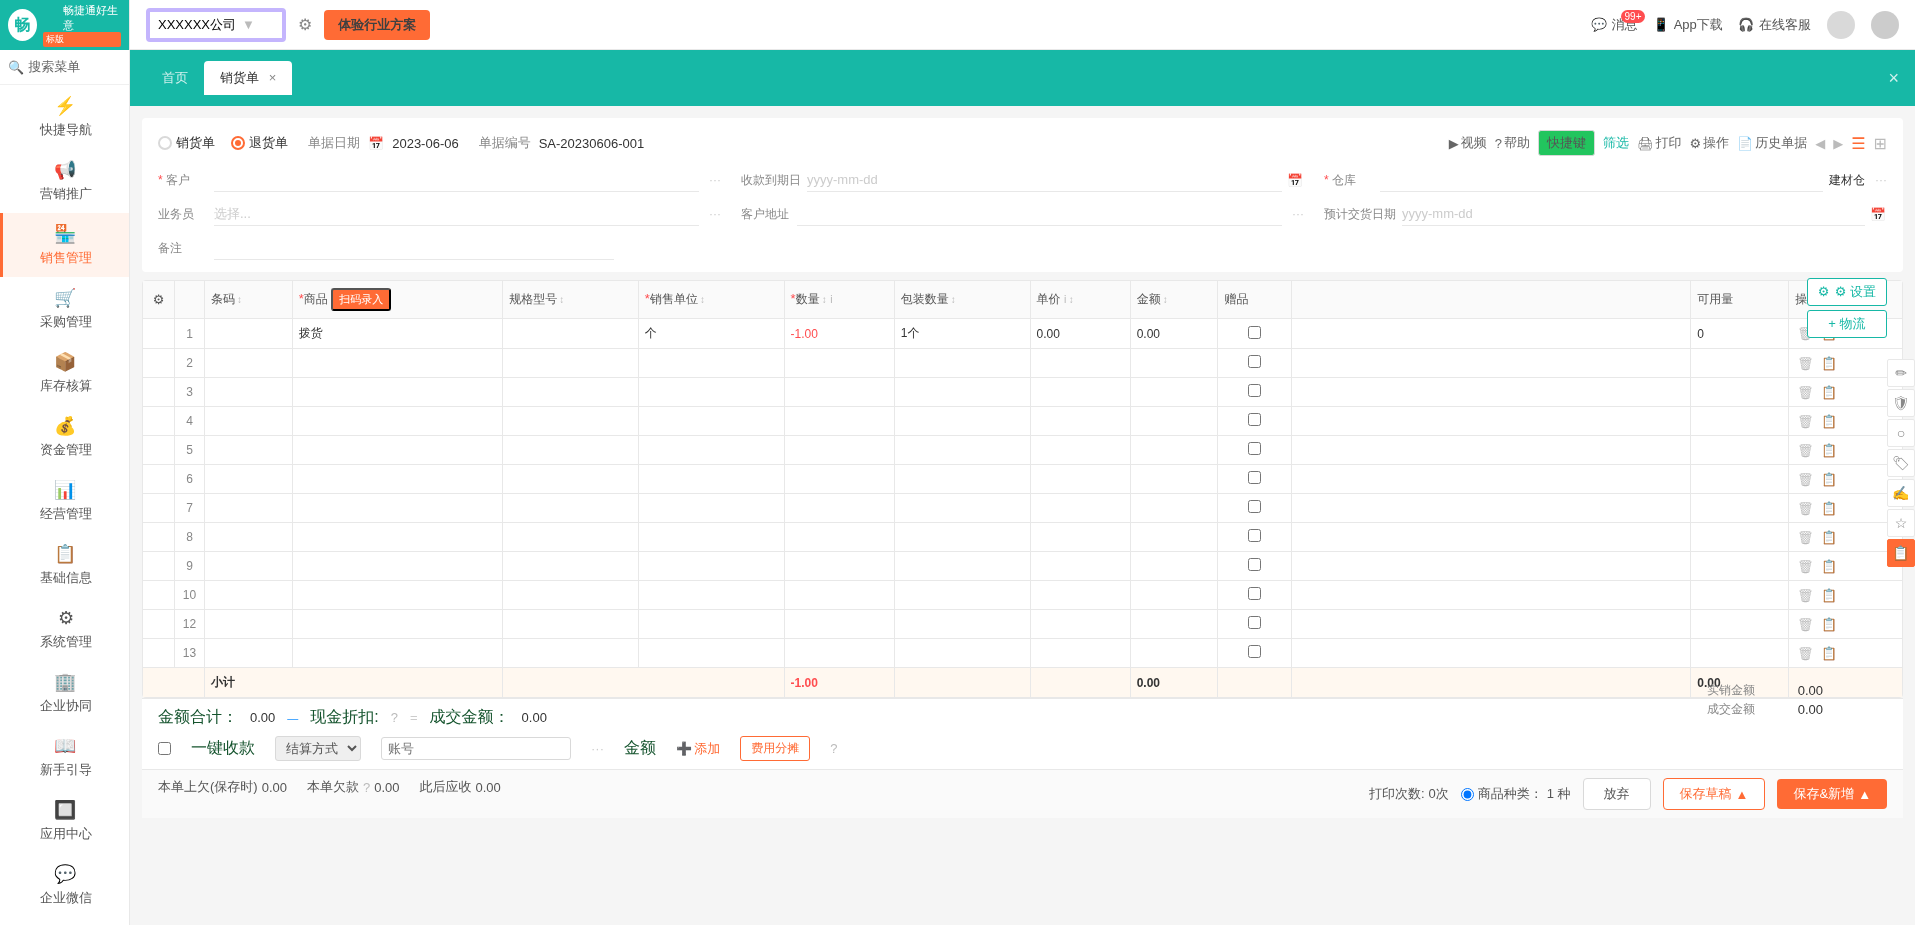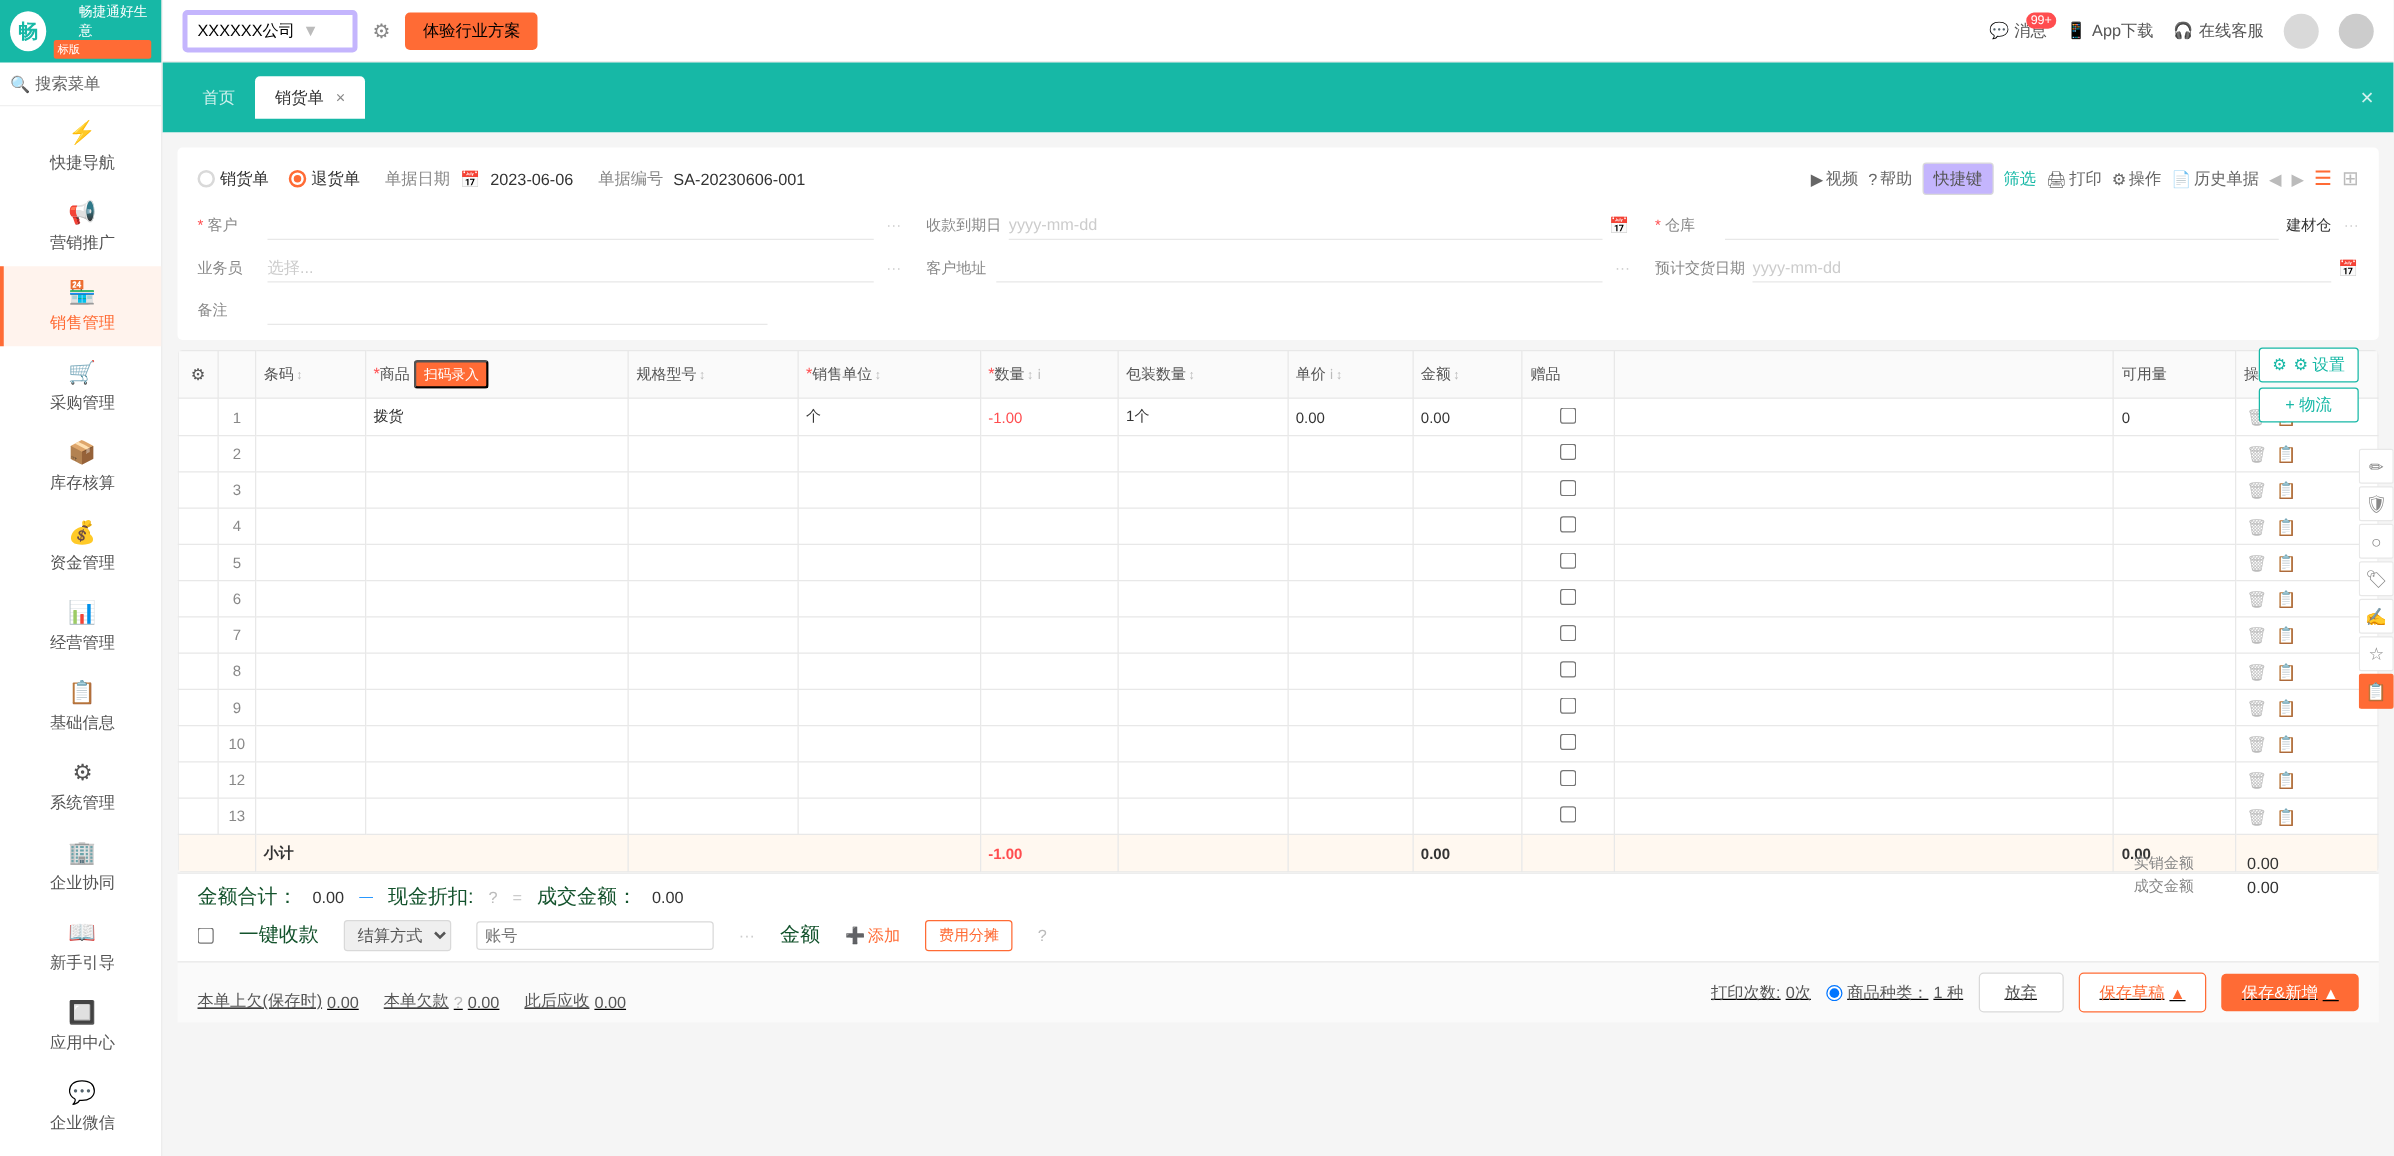--- a/index.html
+++ b/index.html
@@ -15,21 +15,21 @@
     .sidebar-item { display: flex; flex-direction: column; align-items: center; padding: 10px 4px; cursor: pointer; color: #555; gap: 4px; font-size: 12px; border-left: 3px solid transparent; }
     .sidebar-item.active { background: #fff3ed; color: #ff6b35; border-left-color: #ff6b35; }
     .sidebar-item .icon { font-size: 18px; }
 
     
     .main { flex: 1; display: flex; flex-direction: column; overflow: hidden; }
 
     
     .topbar { background: #fff; height: 50px; display: flex; align-items: center; padding: 0 16px; gap: 12px; border-bottom: 1px solid #e8e8e8; flex-shrink: 0; }
     .company-selector { display: flex; align-items: center; gap: 6px; cursor: pointer; padding: 4px 8px; border: 4px solid #c4b5fd; border-radius: 4px; min-width: 140px; }
-    .topbar-btn { background: #ff6b35; color: #000000; border: none; padding: 6px 14px; border-radius: 4px; cursor: pointer; font-size: 13px; }
+    .topbar-btn { background: #ff6b35; color: #404040; border: none; padding: 6px 14px; border-radius: 4px; cursor: pointer; font-size: 13px; font-weight: bold; }
     .topbar-right { margin-left: auto; display: flex; align-items: center; gap: 16px; }
     .topbar-action { display: flex; align-items: center; gap: 4px; cursor: pointer; color: #555; font-size: 12px; position: relative; }
     .badge { background: #ff4d4f; color: #fff; font-size: 10px; padding: 1px 4px; border-radius: 8px; position: absolute; top: -6px; right: -8px; }
     .avatar { width: 28px; height: 28px; border-radius: 50%; background: #d9d9d9; }
 
     
     .tabbar { background: #17b8a6; display: flex; align-items: center; padding: 0 16px; flex-shrink: 0; height: 56px; }
     .tab { padding: 8px 16px; cursor: pointer; color: rgba(255,255,255,0.8); font-size: 13px; }
     .tab.active { background: #fff; color: #333; border-radius: 4px 4px 0 0; }
     .tab-close { margin-left: 6px; color: #888; cursor: pointer; }
@@ -45,21 +45,21 @@
     .radio-group { display: flex; align-items: center; gap: 16px; }
     .radio-item { display: flex; align-items: center; gap: 4px; cursor: pointer; color: #333; }
     .radio-dot { width: 14px; height: 14px; border-radius: 50%; border: 2px solid #d9d9d9; display: flex; align-items: center; justify-content: center; }
     .radio-dot.checked { border-color: #ff6b35; }
     .radio-dot.checked::after { content: ''; width: 6px; height: 6px; border-radius: 50%; background: #ff6b35; }
     .form-meta { display: flex; align-items: center; gap: 8px; color: #555; }
     .form-meta-label { color: #888; }
     .form-meta-value { color: #333; }
     .form-actions { margin-left: auto; display: flex; align-items: center; gap: 8px; }
     .action-link { color: #666; cursor: pointer; font-size: 12px; display: flex; align-items: center; gap: 2px; }
-    .btn-icon { padding: 3px 8px; border: 1px solid #d9d9d9; border-radius: 3px; cursor: pointer; background: #c4b5fd; font-size: 12px; color: #555; display: flex; align-items: center; gap: 3px; justify-content: center; }
+    .btn-icon { padding: 3px 8px; border: 1px solid #d9d9d9; border-radius: 3px; cursor: pointer; background: #22c55e; font-size: 12px; color: #555; display: flex; align-items: center; gap: 3px; justify-content: center; }
 
     
     .form-fields { display: grid; grid-template-columns: 1fr 1fr 1fr; gap: 10px 20px; }
     .field-row { display: flex; align-items: center; gap: 6px; }
     .field-label { color: #888; white-space: nowrap; font-size: 12px; min-width: 50px; }
     .field-label.required::before { content: '* '; color: #ff4d4f; }
     .field-input { flex: 1; border: none; border-bottom: 1px solid #e8e8e8; padding: 4px 0; color: #333; outline: none; font-size: 13px; }
     .field-input::placeholder { color: #ccc; }
     .field-more { color: #ccc; cursor: pointer; margin-left: 4px; font-size: 12px; }
     .field-icon { color: #ccc; cursor: pointer; }
@@ -79,21 +79,21 @@
     
     .footer { background: #fff; padding: 8px 16px; border-top: 1px solid #e8e8e8; flex-shrink: 0; }
     .footer-row1 { display: flex; align-items: center; gap: 12px; margin-bottom: 8px; }
     .footer-row2 { display: flex; align-items: center; gap: 20px; }
     .footer-label { color: #14532d; font-size: 16px; }
     .footer-value { color: #333; font-size: 13px; }
     .footer-dash { color: #ccc; }
     .expense-btn { border: 1px solid #ff6b35; color: #ff6b35; padding: 3px 10px; border-radius: 3px; cursor: pointer; background: #fff; font-size: 12px; }
 
     
-    .statusbar { background: #fafafa; border-top: 1px solid #e8e8e8; padding: 8px 16px; display: flex; align-items: flex-end; gap: 20px; flex-shrink: 0; text-decoration: underline; }
+    .statusbar { background: #fafafa; border-top: 1px solid #e8e8e8; padding: 8px 16px; display: flex; align-items: flex-start; gap: 20px; flex-shrink: 0; }
     .status-item { display: flex; align-items: center; gap: 4px; color: #555; font-size: 12px; }
     .status-right { margin-left: auto; display: flex; align-items: center; gap: 12px; }
     .btn-abandon { padding: 6px 20px; border: 1px solid #d9d9d9; border-radius: 4px; cursor: pointer; background: #fff; color: #555; }
     .btn-save-draft { padding: 6px 16px; border: 1px solid #ff6b35; border-radius: 4px; cursor: pointer; background: #fff; color: #ff6b35; display: flex; align-items: center; gap: 4px; }
     .btn-save-new { padding: 6px 16px; border: none; border-radius: 4px; cursor: pointer; background: #ff6b35; color: #fff; display: flex; align-items: center; gap: 4px; }
     .right-float-btn { width: 28px; height: 28px; background: #fff; border: 1px solid #e8e8e8; display: flex; align-items: center; justify-content: center; cursor: pointer; color: #888; font-size: 14px; border-radius: 2px; }
     .right-float-btn.orange { background: #ff6b35; color: #fff; border-color: #ff6b35; }
 
     .content-wrapper { position: relative; }
     .side-btn { padding: 4px 10px; border-radius: 3px; cursor: pointer; font-size: 12px; }

